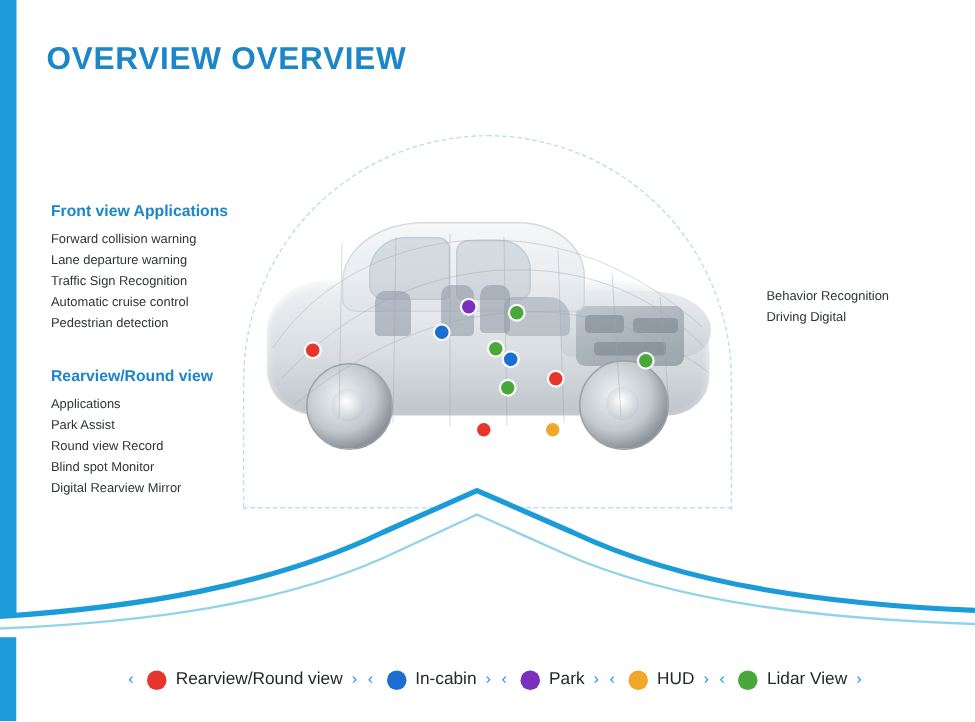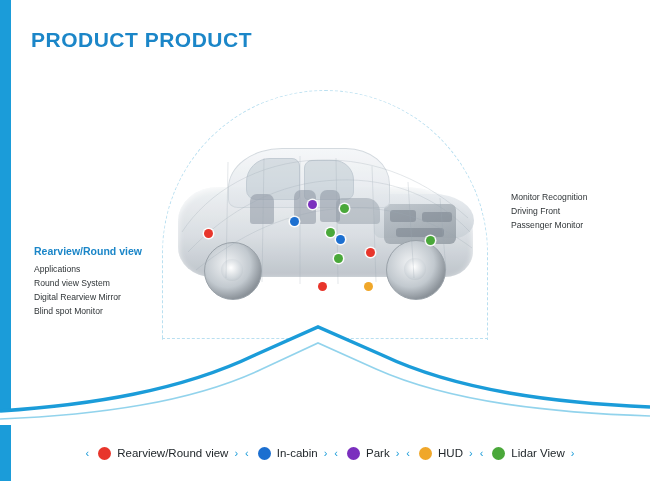--- a/index.html
+++ b/index.html
@@ -244,21 +244,21 @@
   }
   .chev.left { margin-right: 2px; }
 </style>
 </head>
 <body>
 
 <div class="slide">
 
   <div class="accent-bar"></div>
 
-  <div class="page-title">PRODUCT PRODUCT</div>
+  <div class="page-title">OVERVIEW OVERVIEW</div>
 
   <div class="illustration">
     <div class="arc"></div>
     <div class="arc-base"></div>
 
     <div class="car">
       <div class="car-body"></div>
       <div class="car-hood"></div>
       <div class="engine-block"></div>
       <div class="engine-detail ed1"></div>
@@ -298,33 +298,41 @@
       <div class="dot" style="left:168px; top:103px; background:#1c6fd0;"></div>
       <div class="dot" style="left:140px; top:68px;  background:#7b2fbe;"></div>
       <div class="dot" style="left:196px; top:150px; background:#f0a72a;"></div>
       <div class="dot" style="left:172px; top:72px;  background:#4aa83a;"></div>
       <div class="dot" style="left:158px; top:96px;  background:#4aa83a;"></div>
       <div class="dot" style="left:166px; top:122px; background:#4aa83a;"></div>
       <div class="dot" style="left:258px; top:104px; background:#4aa83a;"></div>
     </div>
   </div>
 
+  <div class="block" id="front-view-block">
+    <div class="block-heading">Front view Applications</div>
+    <div class="block-item">Forward collision warning</div>
+    <div class="block-item">Lane departure warning</div>
+    <div class="block-item">Traffic Sign Recognition</div>
+    <div class="block-item">Automatic cruise control</div>
+    <div class="block-item">Pedestrian detection</div>
+  </div>
 
   <div class="block" id="rearview-block">
     <div class="block-heading">Rearview/Round view</div>
     <div class="block-item">Applications</div>
-    <div class="block-item">Round view System</div>
+    <div class="block-item">Park Assist</div>
+    <div class="block-item">Round view Record</div>
+    <div class="block-item">Blind spot Monitor</div>
     <div class="block-item">Digital Rearview Mirror</div>
-    <div class="block-item">Blind spot Monitor</div>
   </div>
 
   <div class="block" id="incabin-block">
-    <div class="block-item">Monitor Recognition</div>
-    <div class="block-item">Driving Front</div>
-    <div class="block-item">Passenger Monitor</div>
+    <div class="block-item">Behavior Recognition</div>
+    <div class="block-item">Driving Digital</div>
   </div>
 
   <svg class="wave" viewBox="0 0 650 110" preserveAspectRatio="none">
     <path d="M0 96 C 90 90, 180 76, 255 40 L 318 12 L 382 40 C 458 76, 556 88, 650 92 L 650 110 L 0 110 Z" fill="#ffffff" stroke="none"></path>
     <path d="M0 96 C 90 90, 180 76, 255 40 L 318 12 L 382 40 C 458 76, 556 88, 650 92" fill="none" stroke="#1b9cd9" stroke-width="3.5"></path>
     <path d="M0 104 C 96 100, 190 88, 262 54 L 318 28 L 376 54 C 452 88, 556 98, 650 101" fill="none" stroke="#7fcbe9" stroke-width="1.6" opacity="0.85"></path>
   </svg>
 
   <div class="legend">
     <div class="legend-inner">

